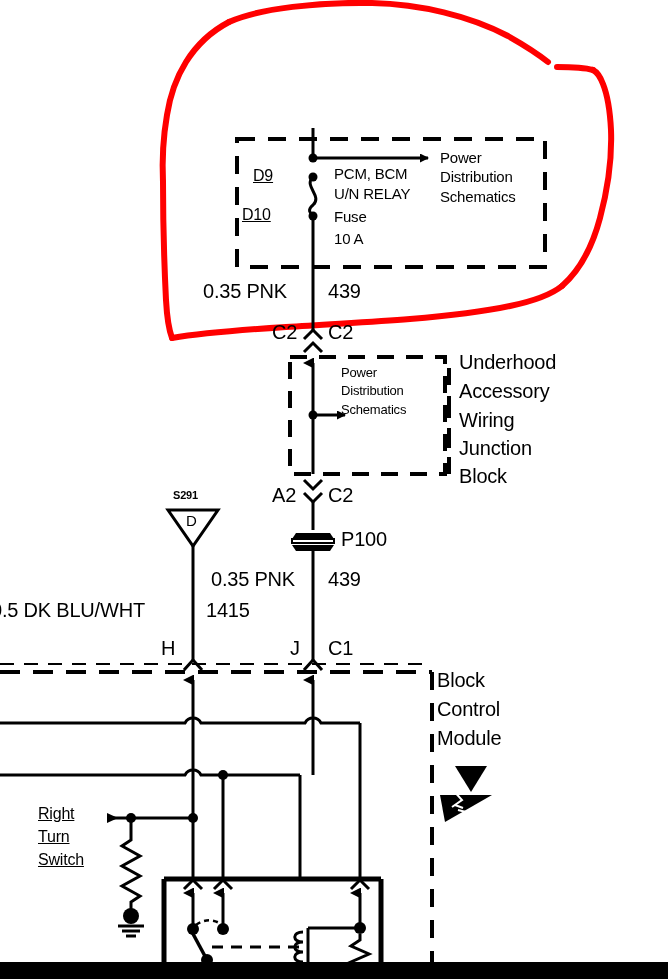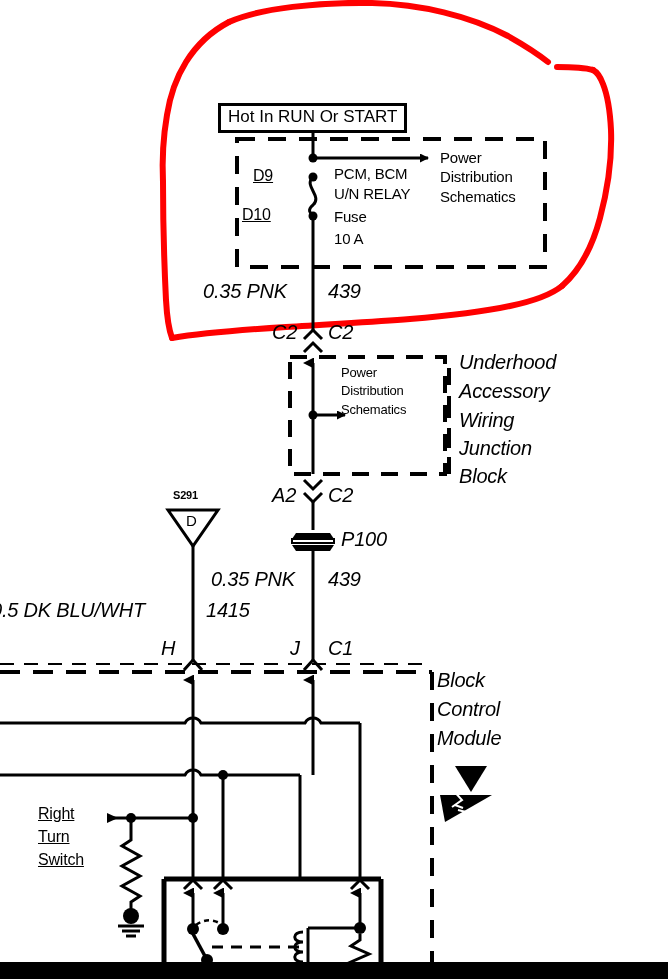--- a/index.html
+++ b/index.html
@@ -25,21 +25,21 @@
     height: 979px;
   }
   .lbl {
     position: absolute;
     color: #000000;
     font-family: "Liberation Sans", sans-serif;
     white-space: pre;
     line-height: 1.06;
     letter-spacing: -0.2px;
   }
-  .lbl-big   { font-size: 20px; font-style: italic; }
+  .lbl-big   { font-size: 20px; }
   .lbl-med   { font-size: 16px; text-decoration: underline; }
   .lbl-small { font-size: 15px; }
   .lbl-tiny  { font-size: 13px; }
   .lbl-xs    { font-size: 11px; font-weight: bold; }
   .hot-box {
     position: absolute;
     border: 3px solid #000000;
     background: #ffffff;
     padding: 1px 7px 3px 7px;
     font-size: 17px;
@@ -217,21 +217,20 @@
     </g>
 
     <g>
       <path d="M 455,766 L 487,766 L 471,792 Z" fill="#000"></path>
       <path d="M 440,795 L 492,795 L 445,822 Z" fill="#000"></path>
       <path d="M 452,789 L 462,800 L 452,807" fill="none" stroke="#fff" stroke-width="2"></path>
       <path d="M 455,805 L 463,808 M 458,810 L 466,812" stroke="#fff" stroke-width="2"></path>
     </g>
   </svg>
 
-  <div class="hot-box" style="left:218px; top:103px;">Hot In RUN Or START</div>
 
   <div class="lbl lbl-med" style="left:253px; top:168px;">D9</div>
   <div class="lbl lbl-med" style="left:242px; top:207px;text-align:right;">D10</div>
 
   <div class="lbl lbl-small" style="left:334px; top:166px;">PCM, BCM</div>
   <div class="lbl lbl-small" style="left:334px; top:186px;">U/N RELAY</div>
   <div class="lbl lbl-small" style="left:334px; top:209px;">Fuse</div>
   <div class="lbl lbl-small" style="left:334px; top:231px;">10 A</div>
 
   <div class="lbl lbl-small" style="left:440px; top:150px;">Power</div>

